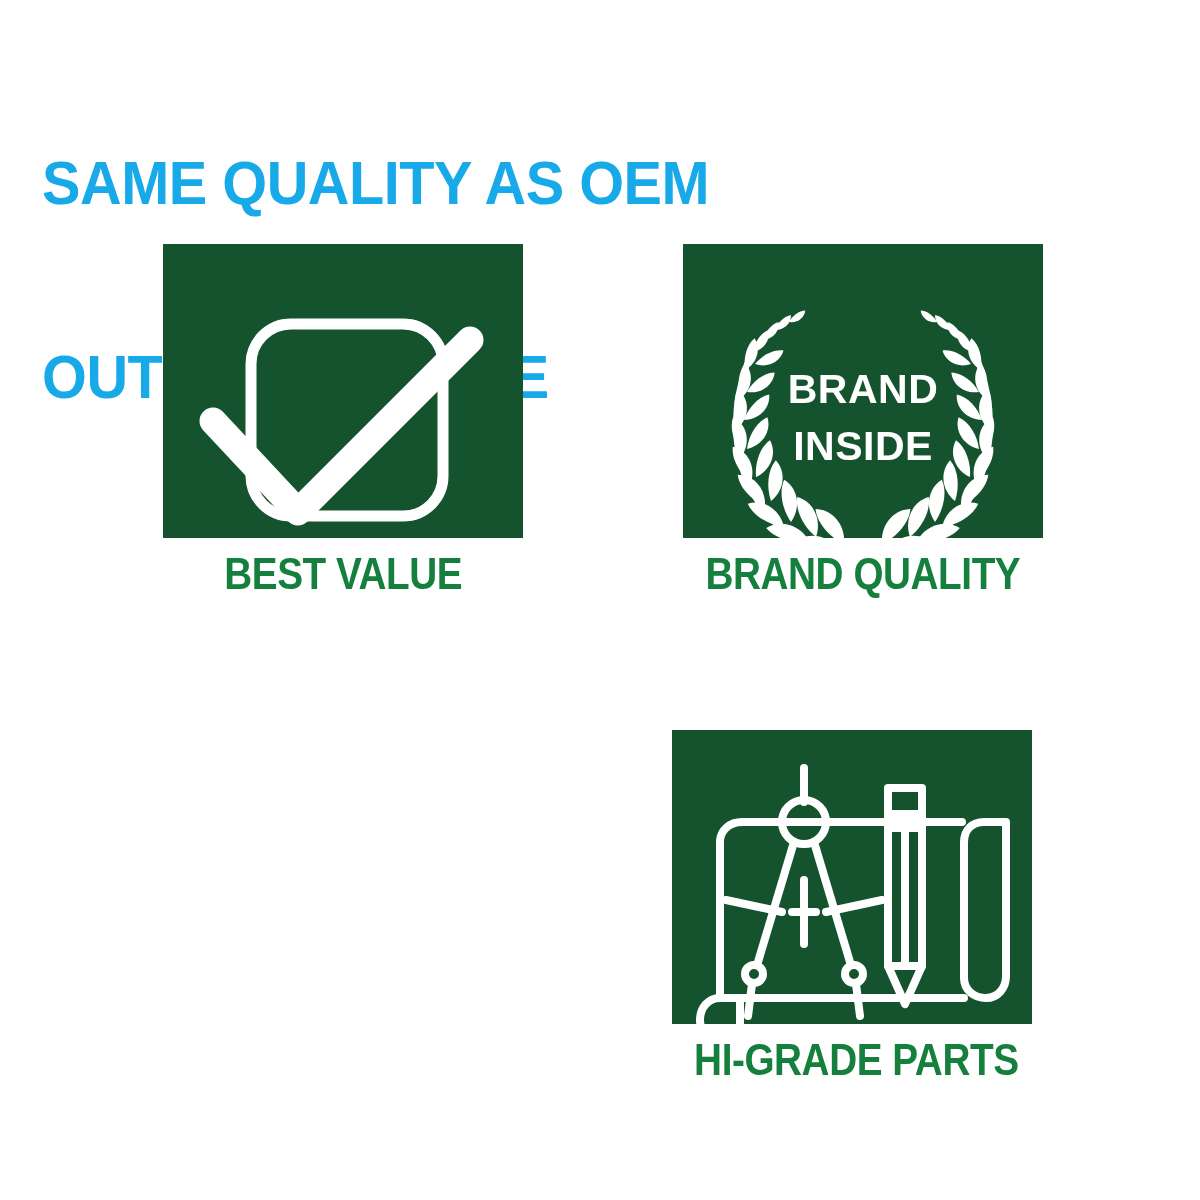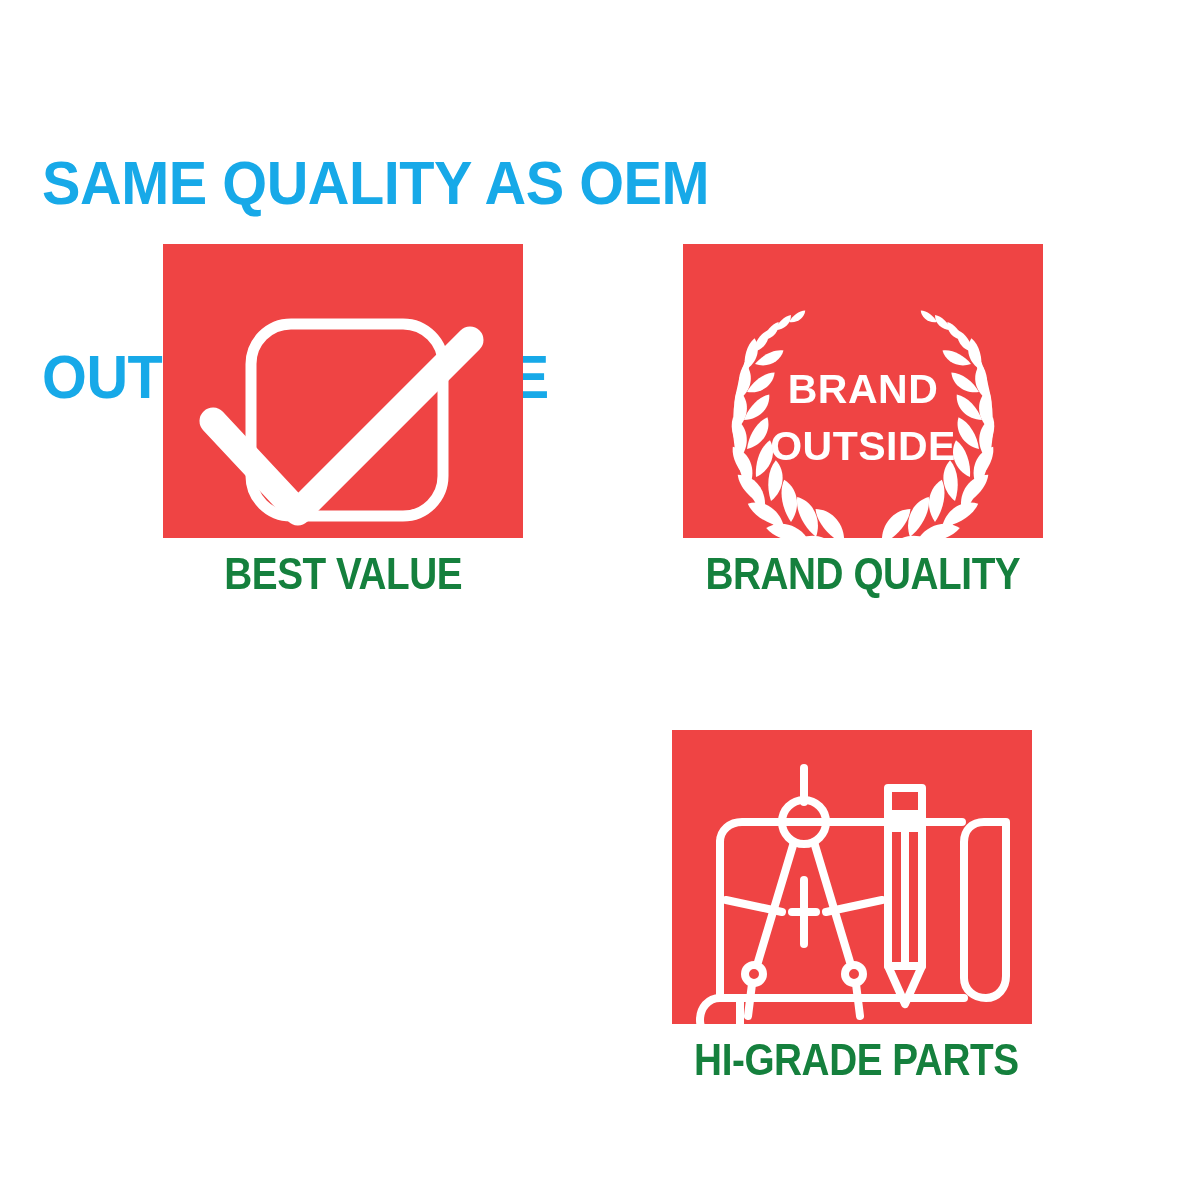--- a/index.html
+++ b/index.html
@@ -52,21 +52,21 @@
     width: 360px;
   }
   .feature.pos-0 { left: 163px; top: 244px; }
   .feature.pos-1 { left: 683px; top: 244px; }
   .feature.pos-2 { left: 163px; top: 730px; }
   .feature.pos-3 { left: 672px; top: 730px; }
 
   .tile {
     width: 360px;
     height: 294px;
-    background: #ef4444;
+    background: #14532d;
     position: relative;
     overflow: hidden;
   }
   .tile svg { display: block; width: 360px; height: 360px; }
 
   .caption {
     margin-top: 14px;
     text-align: center;
     color: #15803d;
     font-family: "Liberation Sans", sans-serif;
@@ -169,21 +169,21 @@
           </defs>
 
           <use href="#halfwreath"></use>
 
           <g transform="translate(360,0) scale(-1,1)">
             <use href="#halfwreath"></use>
           </g>
         </svg>
         <div class="wreath-text">
           <span class="wl wl1">BRAND</span>
-          <span class="wl wl2">OUTSIDE</span>
+          <span class="wl wl2">INSIDE</span>
         </div>
       </div>
       <div class="caption">
         <span class="caption-inner">BRAND QUALITY</span>
       </div>
     </div>
 
 
     <div class="feature pos-3">
       <div class="tile">

